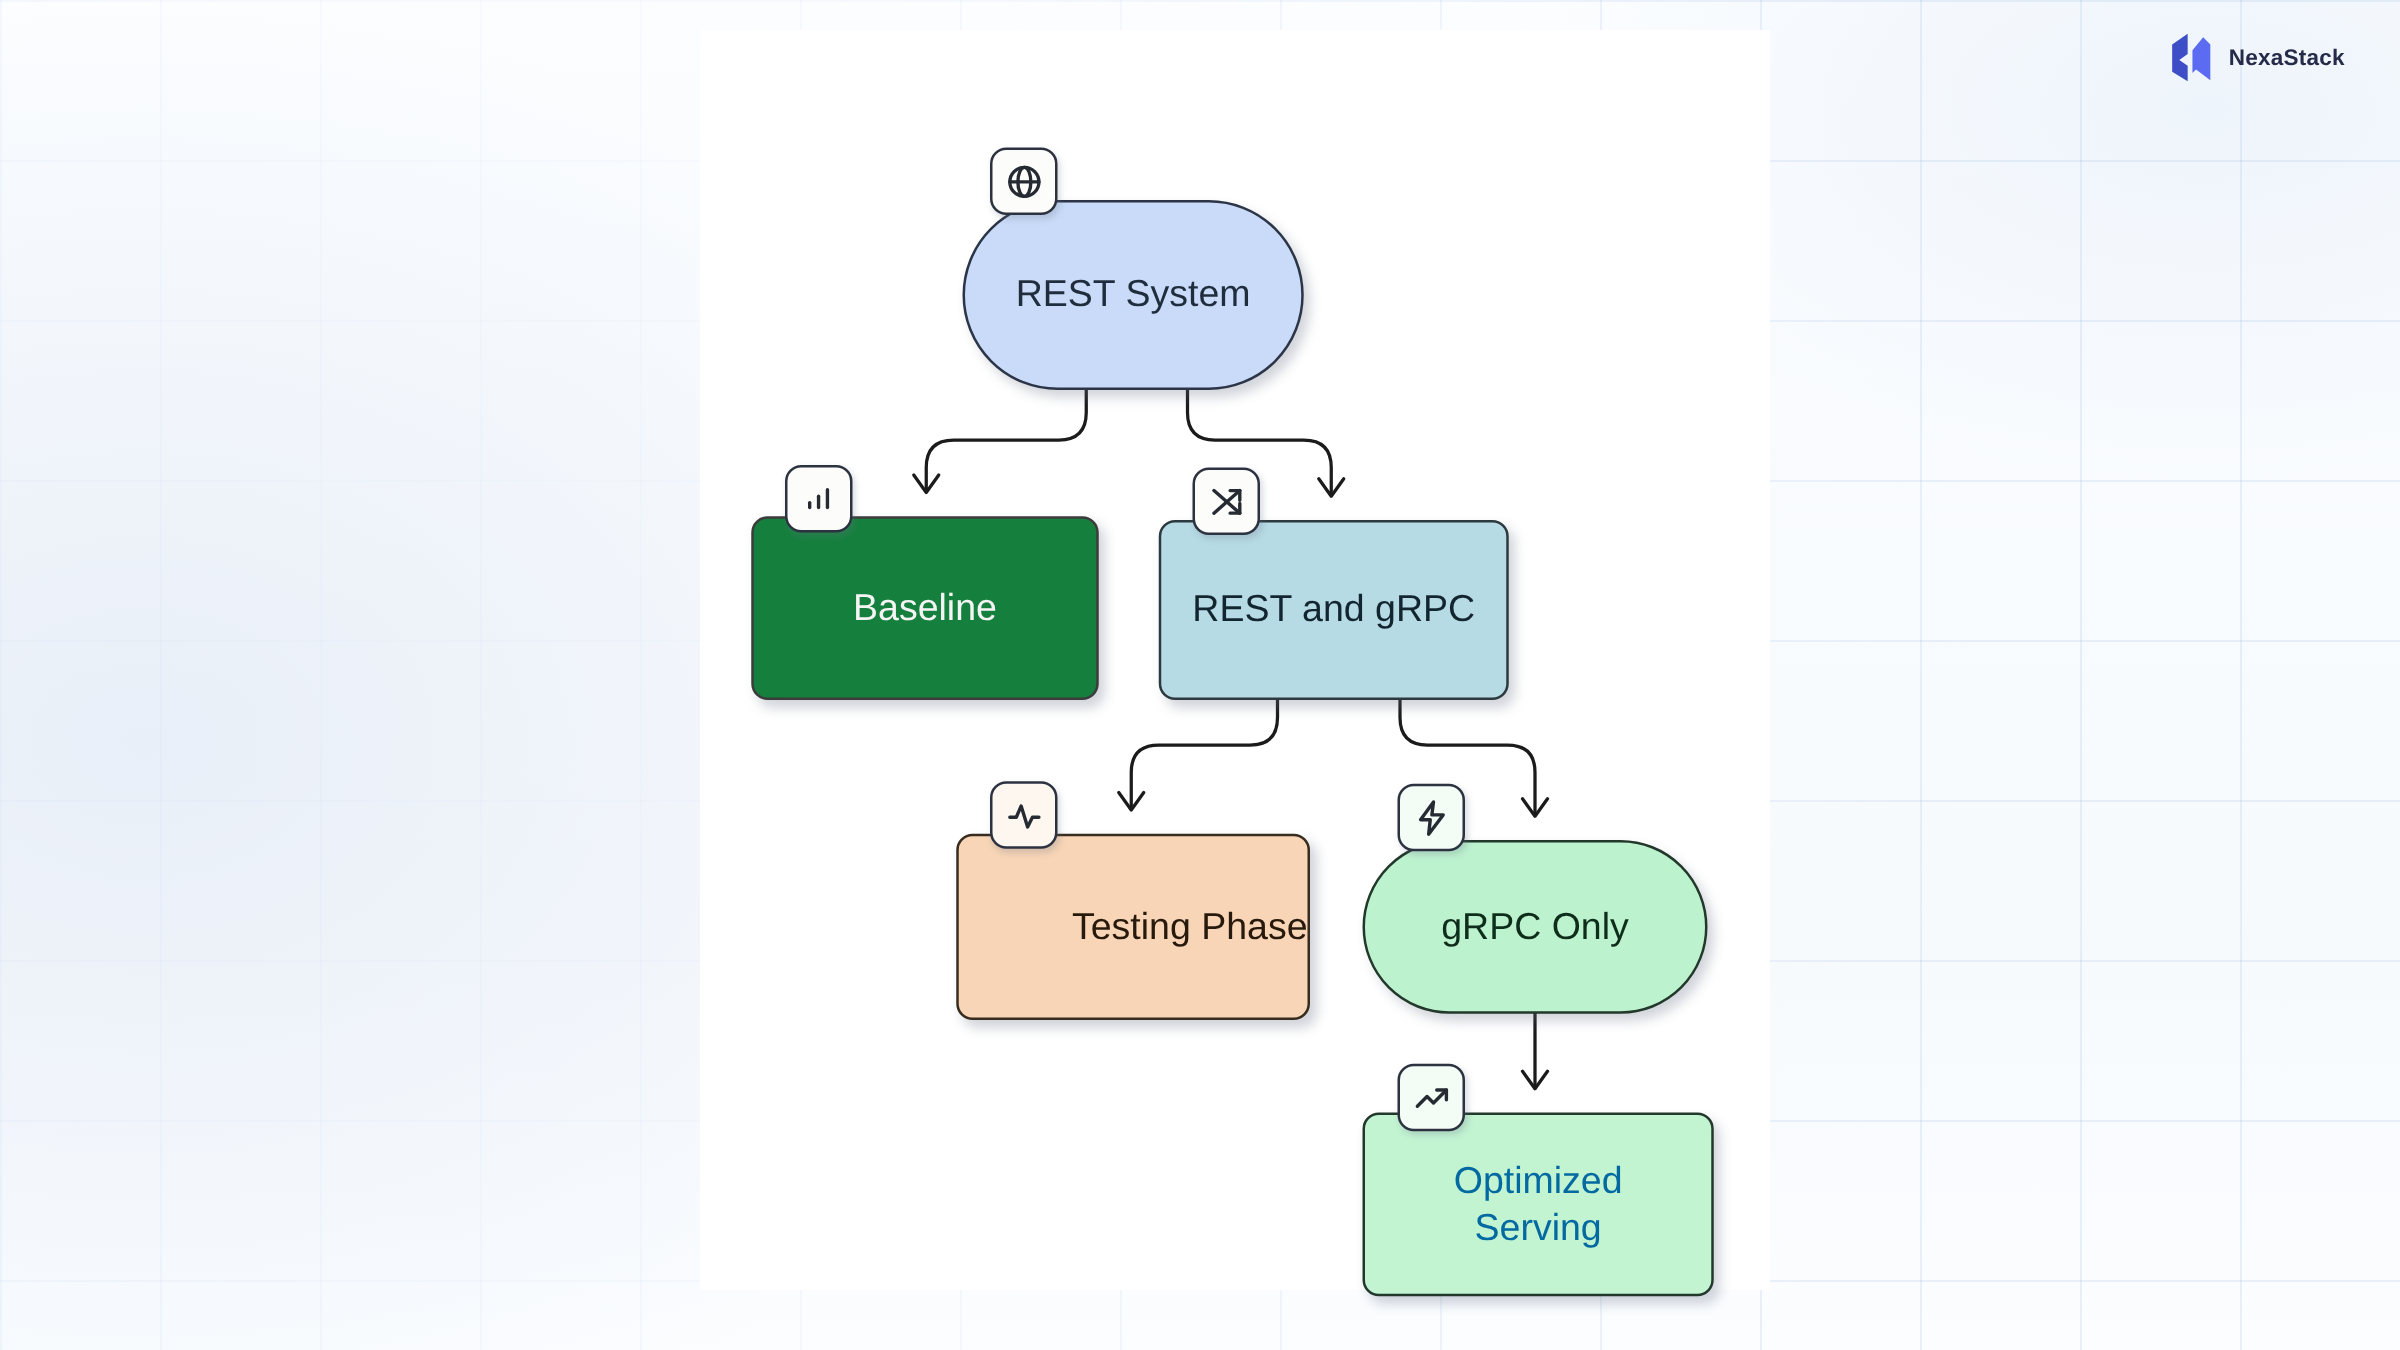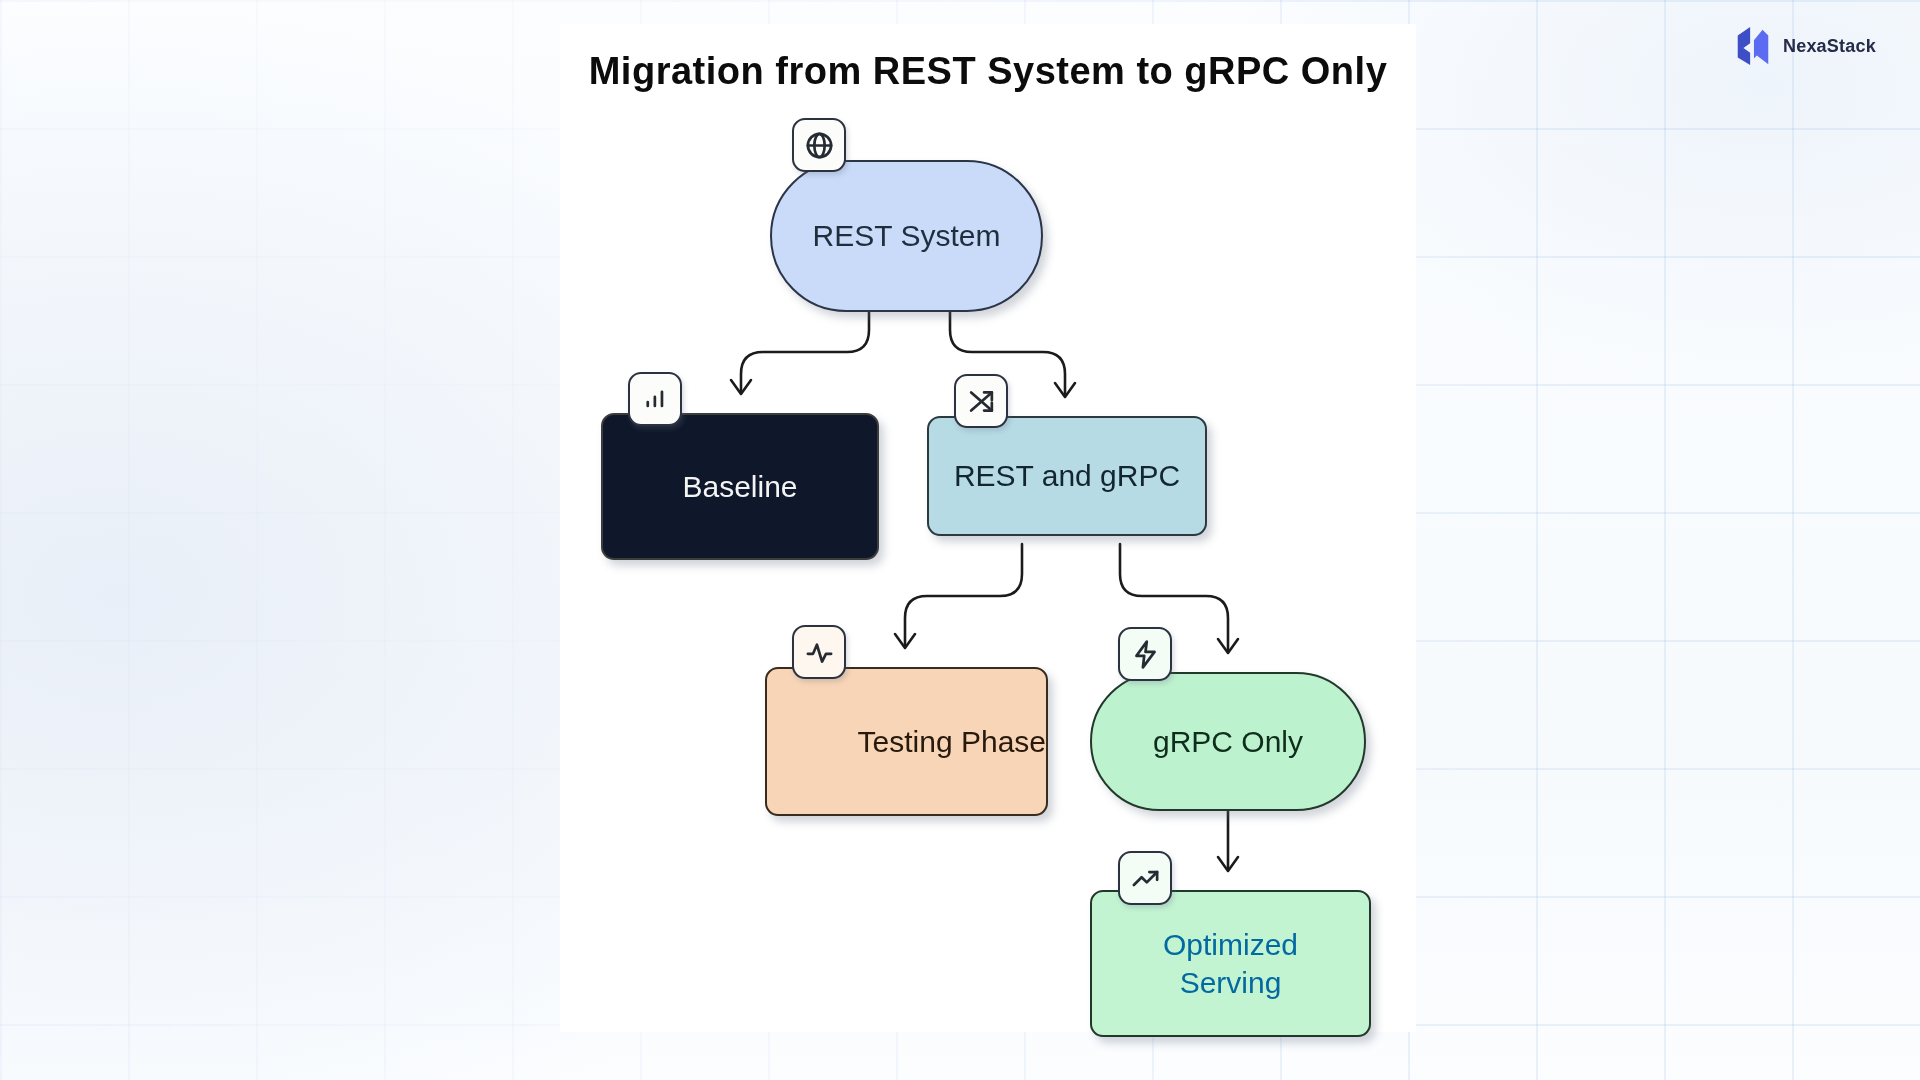--- a/index.html
+++ b/index.html
@@ -35,22 +35,22 @@
   .node{
     position:absolute;display:flex;align-items:center;justify-content:center;
     border:2.6px solid #2c3240;box-sizing:border-box;
     box-shadow:5px 6px 9px rgba(104,114,134,0.30);
     font-size:30px;color:#1c2430;text-align:center;margin-top:16px;
   }
   .rect{border-radius:13px;}
   .stadium{border-radius:90px;}
 
   .n-rest-system {left:210px;top:120px;width:273px;height:152px;background:#c9dbf8;border-color:#2c3547;color:#1f2d3d;}
-  .n-baseline    {left:41px; top:373px;width:278px;height:147px;background:#0f172a;border-color:#3c3c3c;color:#f4f4f4;}
-  .n-rest-grpc   {left:367px;top:376px;width:280px;height:120px;background:#b6dbe5;border-color:#2c3a40;color:#132630;}
+  .n-baseline    {left:41px; top:373px;width:278px;height:147px;background:#15803d;border-color:#3c3c3c;color:#f4f4f4;}
+  .n-rest-grpc   {left:367px;top:376px;width:280px;height:144px;background:#b6dbe5;border-color:#2c3a40;color:#132630;}
   .n-testing     {left:205px;top:627px;width:283px;height:149px;background:#f8d5b6;border-color:#372c1e;color:#27190c;justify-content:flex-end;}
   .n-grpc-only   {left:530px;top:632px;width:276px;height:139px;background:#bdf2cf;border-color:#22382a;color:#0e2e1b;}
   .n-optimized   {left:530px;top:850px;width:281px;height:147px;background:#c2f4d2;border-color:#22382a;color:#0369a1;}
   .n-optimized .node-label{max-width:175px;line-height:1.25;}
 
   .badge{
     position:absolute;width:54px;height:54px;border-radius:13px;
     border:2.6px solid #2c3240;background:#fcfdfa;box-sizing:border-box;
     display:flex;align-items:center;justify-content:center;
     box-shadow:2px 3px 5px rgba(104,114,134,0.25);
@@ -69,21 +69,20 @@
   .brand-icon{width:40px;height:42px;}
   .brand-name{font-size:18px;font-weight:600;color:#252b48;letter-spacing:0.2px;}
 </style>
 </head>
 <body>
 
 <div class="grid-layer"></div>
 
 <div class="panel">
 
-  <div class="diagram-title">Migration from REST System to gRPC Only</div>
 
   <svg class="edges" viewBox="0 0 856 1008" aria-hidden="true">
 
     <path d="M309 272 L309 306 Q309 328 287 328 L203 328 Q181 328 181 350 L181 367"></path>
     <path d="M171 356 L181 370 L191 356"></path>
 
     <path d="M390 272 L390 306 Q390 328 412 328 L483 328 Q505 328 505 350 L505 370"></path>
     <path d="M495 359 L505 373 L515 359"></path>
 
     <path d="M462 520 L462 550 Q462 572 440 572 L367 572 Q345 572 345 594 L345 621"></path>

